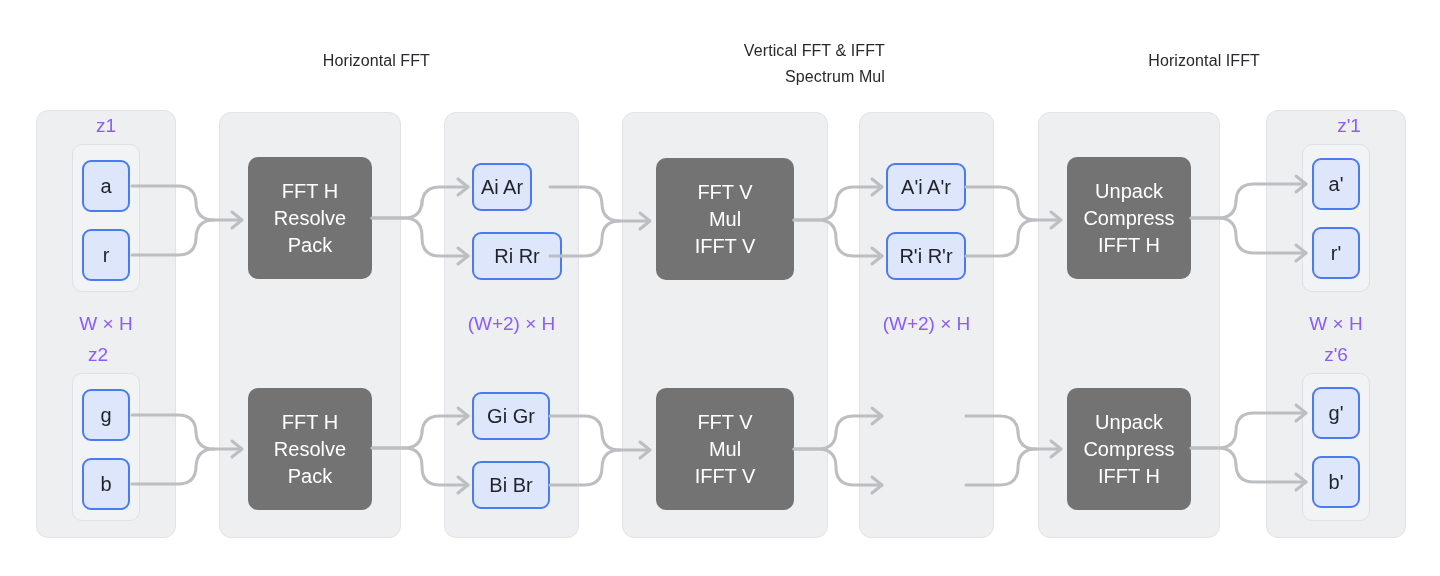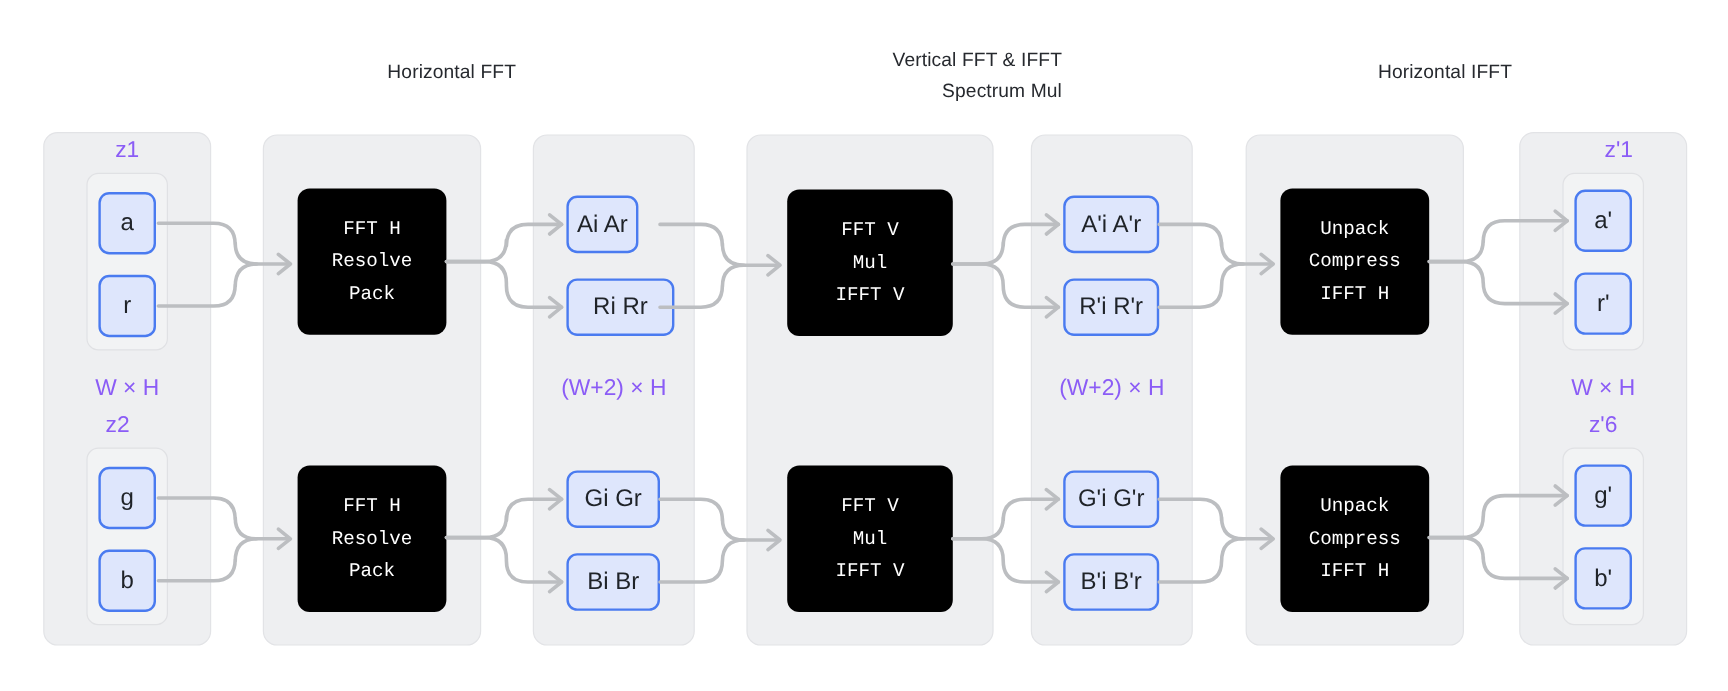--- a/index.html
+++ b/index.html
@@ -62,33 +62,32 @@
     align-items:center;
     justify-content:center;
     font-size:20px;
     color:#1f2328;
     white-space:nowrap;
   }
 
   
   .proc{
     position:absolute;
-    background:#000000;
+    background:#737373;
     border-radius:10px;
     box-sizing:border-box;
     display:flex;
     flex-direction:column;
     align-items:center;
     justify-content:center;
     color:#ffffff;
-    font-size:16px;
+    font-size:20px;
     line-height:27px;
     white-space:pre-line;
     text-align:center;
-    font-family:Liberation Mono, monospace;
   }
 
   
   #wires{position:absolute;left:0;top:0;width:1440px;height:576px;pointer-events:none;}
   #wires path{fill:none;stroke:#bcbec1;stroke-width:3;stroke-linecap:round;stroke-linejoin:round;}
   #wires polyline.arrow{fill:none;stroke:#bcbec1;stroke-width:3;stroke-linecap:round;stroke-linejoin:round;}
 </style>
 </head>
 <body>
 
@@ -149,22 +148,20 @@
 Mul
 IFFT V</div>
 
   <div class="panel" style="left:859px;top:112px;width:135px;height:426px;"></div>
 
   <div class="chip" style="left:886px;top:163px;width:80px;height:48px;">A'i A'r</div>
   <div class="chip" style="left:886px;top:232px;width:80px;height:48px;">R'i R'r</div>
 
   <div class="plabel" style="left:849px;top:313px;width:155px;">(W+2) × H</div>
 
-  <div class="chip" style="left:886px;top:392px;width:80px;height:48px;">G'i G'r</div>
-  <div class="chip" style="left:886px;top:461px;width:80px;height:48px;">B'i B'r</div>
 
   <div class="panel" style="left:1038px;top:112px;width:182px;height:426px;"></div>
 
   <div class="proc" style="left:1067px;top:157px;width:124px;height:122px;">Unpack
 Compress
 IFFT H</div>
 
   <div class="proc" style="left:1067px;top:388px;width:124px;height:122px;">Unpack
 Compress
 IFFT H</div>

